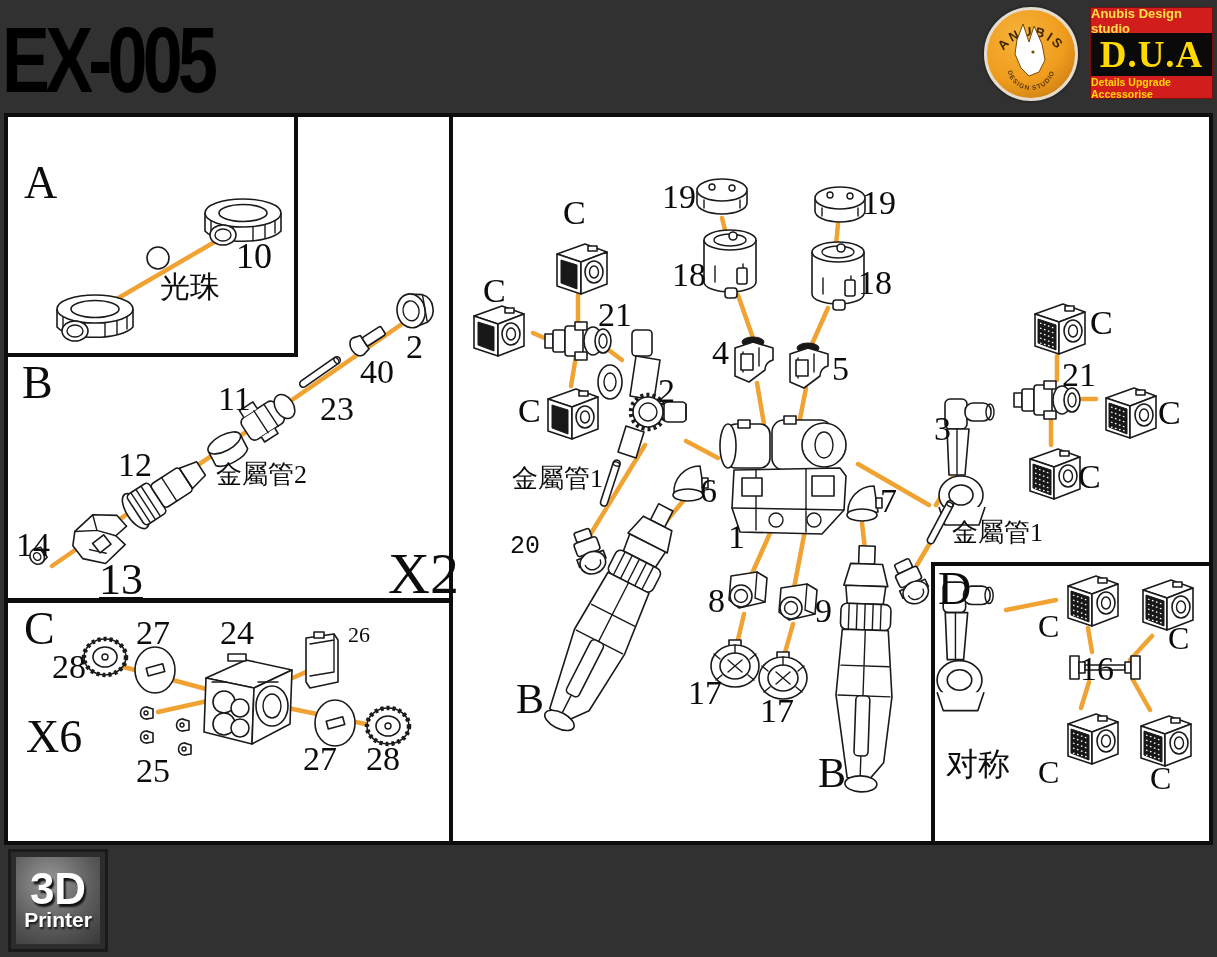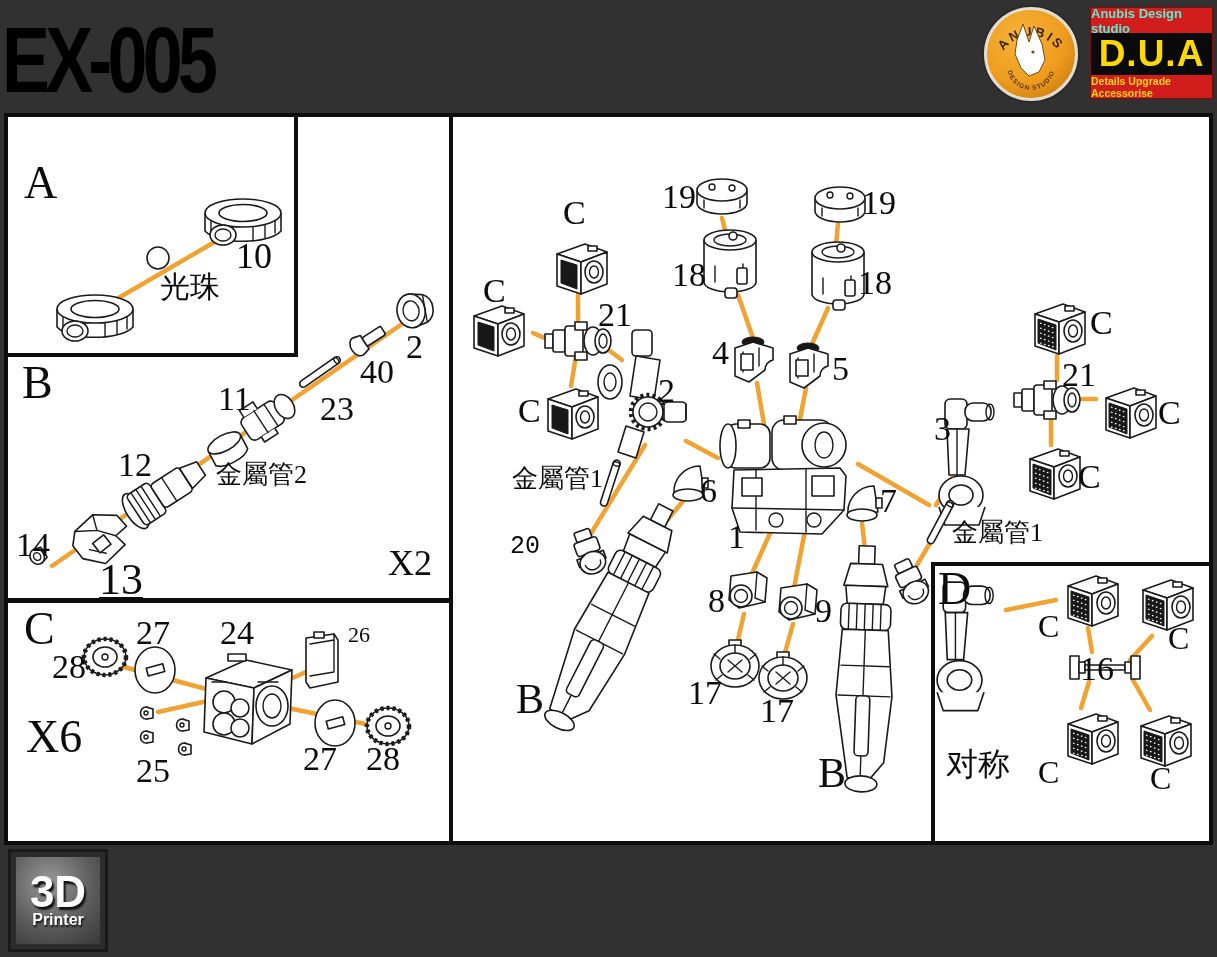--- a/index.html
+++ b/index.html
@@ -12,34 +12,34 @@
          transform-origin:left top;}
   
   #anubis{position:absolute;left:984px;top:7px;width:94px;height:94px;border-radius:50%;
           background:radial-gradient(circle at 38% 32%, #f6b43a 0%, #ef9c1d 55%, #b86e0c 100%);
           border:3px solid #e4ddcf;box-sizing:border-box;box-shadow:0 0 0 2px #2a2a2a;}
   #anubis svg{position:absolute;left:0;top:0;}
   
   #dua{position:absolute;left:1090px;top:7px;width:123px;height:92px;background:#d21d1d;
        border:1px solid #7a0d0d;box-sizing:border-box;display:flex;flex-direction:column;}
   #dua .r1{height:25px;display:flex;align-items:center;justify-content:center;
-           color:#5eead4;font-family:"Liberation Sans",sans-serif;font-weight:bold;font-size:13px;}
+           color:#fde047;font-family:"Liberation Sans",sans-serif;font-weight:bold;font-size:13px;}
   #dua .r2{height:45px;background:#0a0a0a;display:flex;align-items:center;justify-content:center;
-           color:#ffd900;font-family:Liberation Sans, sans-serif;font-weight:900;font-size:37px;letter-spacing:1px;}
+           color:#ffd900;font-family:Liberation Serif, serif;font-weight:900;font-size:37px;letter-spacing:1px;}
   #dua .r3{flex:1;display:flex;align-items:center;justify-content:center;color:#ffd900;
            font-family:"Liberation Sans",sans-serif;font-weight:bold;font-size:10.5px;}
   
   #printer{position:absolute;left:8px;top:849px;width:100px;height:103px;background:#2c2c2c;
            border:3px solid #1a1a1a;box-sizing:border-box;}
   #printer .inner{position:absolute;left:5px;top:5px;right:5px;bottom:5px;
            background:radial-gradient(circle at 40% 30%, #9a9a9a 0%, #5c5c5c 55%, #383838 100%);
            display:flex;flex-direction:column;align-items:center;justify-content:center;}
   #printer .big{font-family:"Liberation Sans",sans-serif;font-weight:900;font-size:44px;color:#fff;
            text-shadow:2px 3px 2px #111;line-height:0.9;}
-  #printer .small{font-family:"Liberation Sans",sans-serif;font-weight:900;font-size:16px;color:#fff;
+  #printer .small{font-family:"Liberation Sans",sans-serif;font-weight:900;font-size:21px;color:#fff;
            text-shadow:1px 2px 2px #111;}
   
   .fw{fill:#ffffff;stroke:#1a1a1a;stroke-width:1.6;stroke-linejoin:round;}
   .fd{fill:#181818;stroke:#1a1a1a;stroke-width:1;}
   .ln{fill:none;stroke:#1a1a1a;stroke-width:1.4;stroke-linecap:round;}
   .og{fill:none;stroke:#f0a232;stroke-width:4.5;stroke-linecap:round;}
   .teeth{fill:none;stroke:#1a1a1a;stroke-width:4.5;stroke-dasharray:3 3;}
   .dots{fill:none;stroke:#ffffff;stroke-width:1.3;stroke-dasharray:1.6 2.6;}
 </style>
 </head>
@@ -490,21 +490,21 @@
 
   <div class="lbl" style="left:22px;top:360px;font-size:46px;">B</div>
   <div class="lbl" style="left:218px;top:382px;font-size:34px;">11</div>
   <div class="lbl" style="left:118px;top:448px;font-size:34px;">12</div>
   <div class="lbl" style="left:99px;top:558px;font-size:44px;text-decoration:underline;">13</div>
   <div class="lbl" style="left:16px;top:528px;font-size:34px;">14</div>
   <div class="lbl" style="left:406px;top:330px;font-size:34px;">2</div>
   <div class="lbl" style="left:360px;top:355px;font-size:34px;">40</div>
   <div class="lbl" style="left:320px;top:392px;font-size:34px;">23</div>
   <div class="lbl" style="left:216px;top:462px;font-size:26px;">金屬管2</div>
-  <div class="lbl" style="left:388px;top:545px;font-size:36px;">X2</div>
+  <div class="lbl" style="left:388px;top:545px;font-size:58px;">X2</div>
 
   <div class="lbl" style="left:24px;top:606px;font-size:46px;">C</div>
   <div class="lbl" style="left:26px;top:714px;font-size:46px;">X6</div>
   <div class="lbl" style="left:52px;top:650px;font-size:34px;">28</div>
   <div class="lbl" style="left:136px;top:616px;font-size:34px;">27</div>
   <div class="lbl" style="left:220px;top:616px;font-size:34px;">24</div>
   <div class="lbl" style="left:348px;top:624px;font-size:22px;">26</div>
   <div class="lbl" style="left:136px;top:754px;font-size:34px;">25</div>
   <div class="lbl" style="left:303px;top:742px;font-size:34px;">27</div>
   <div class="lbl" style="left:366px;top:742px;font-size:34px;">28</div>

